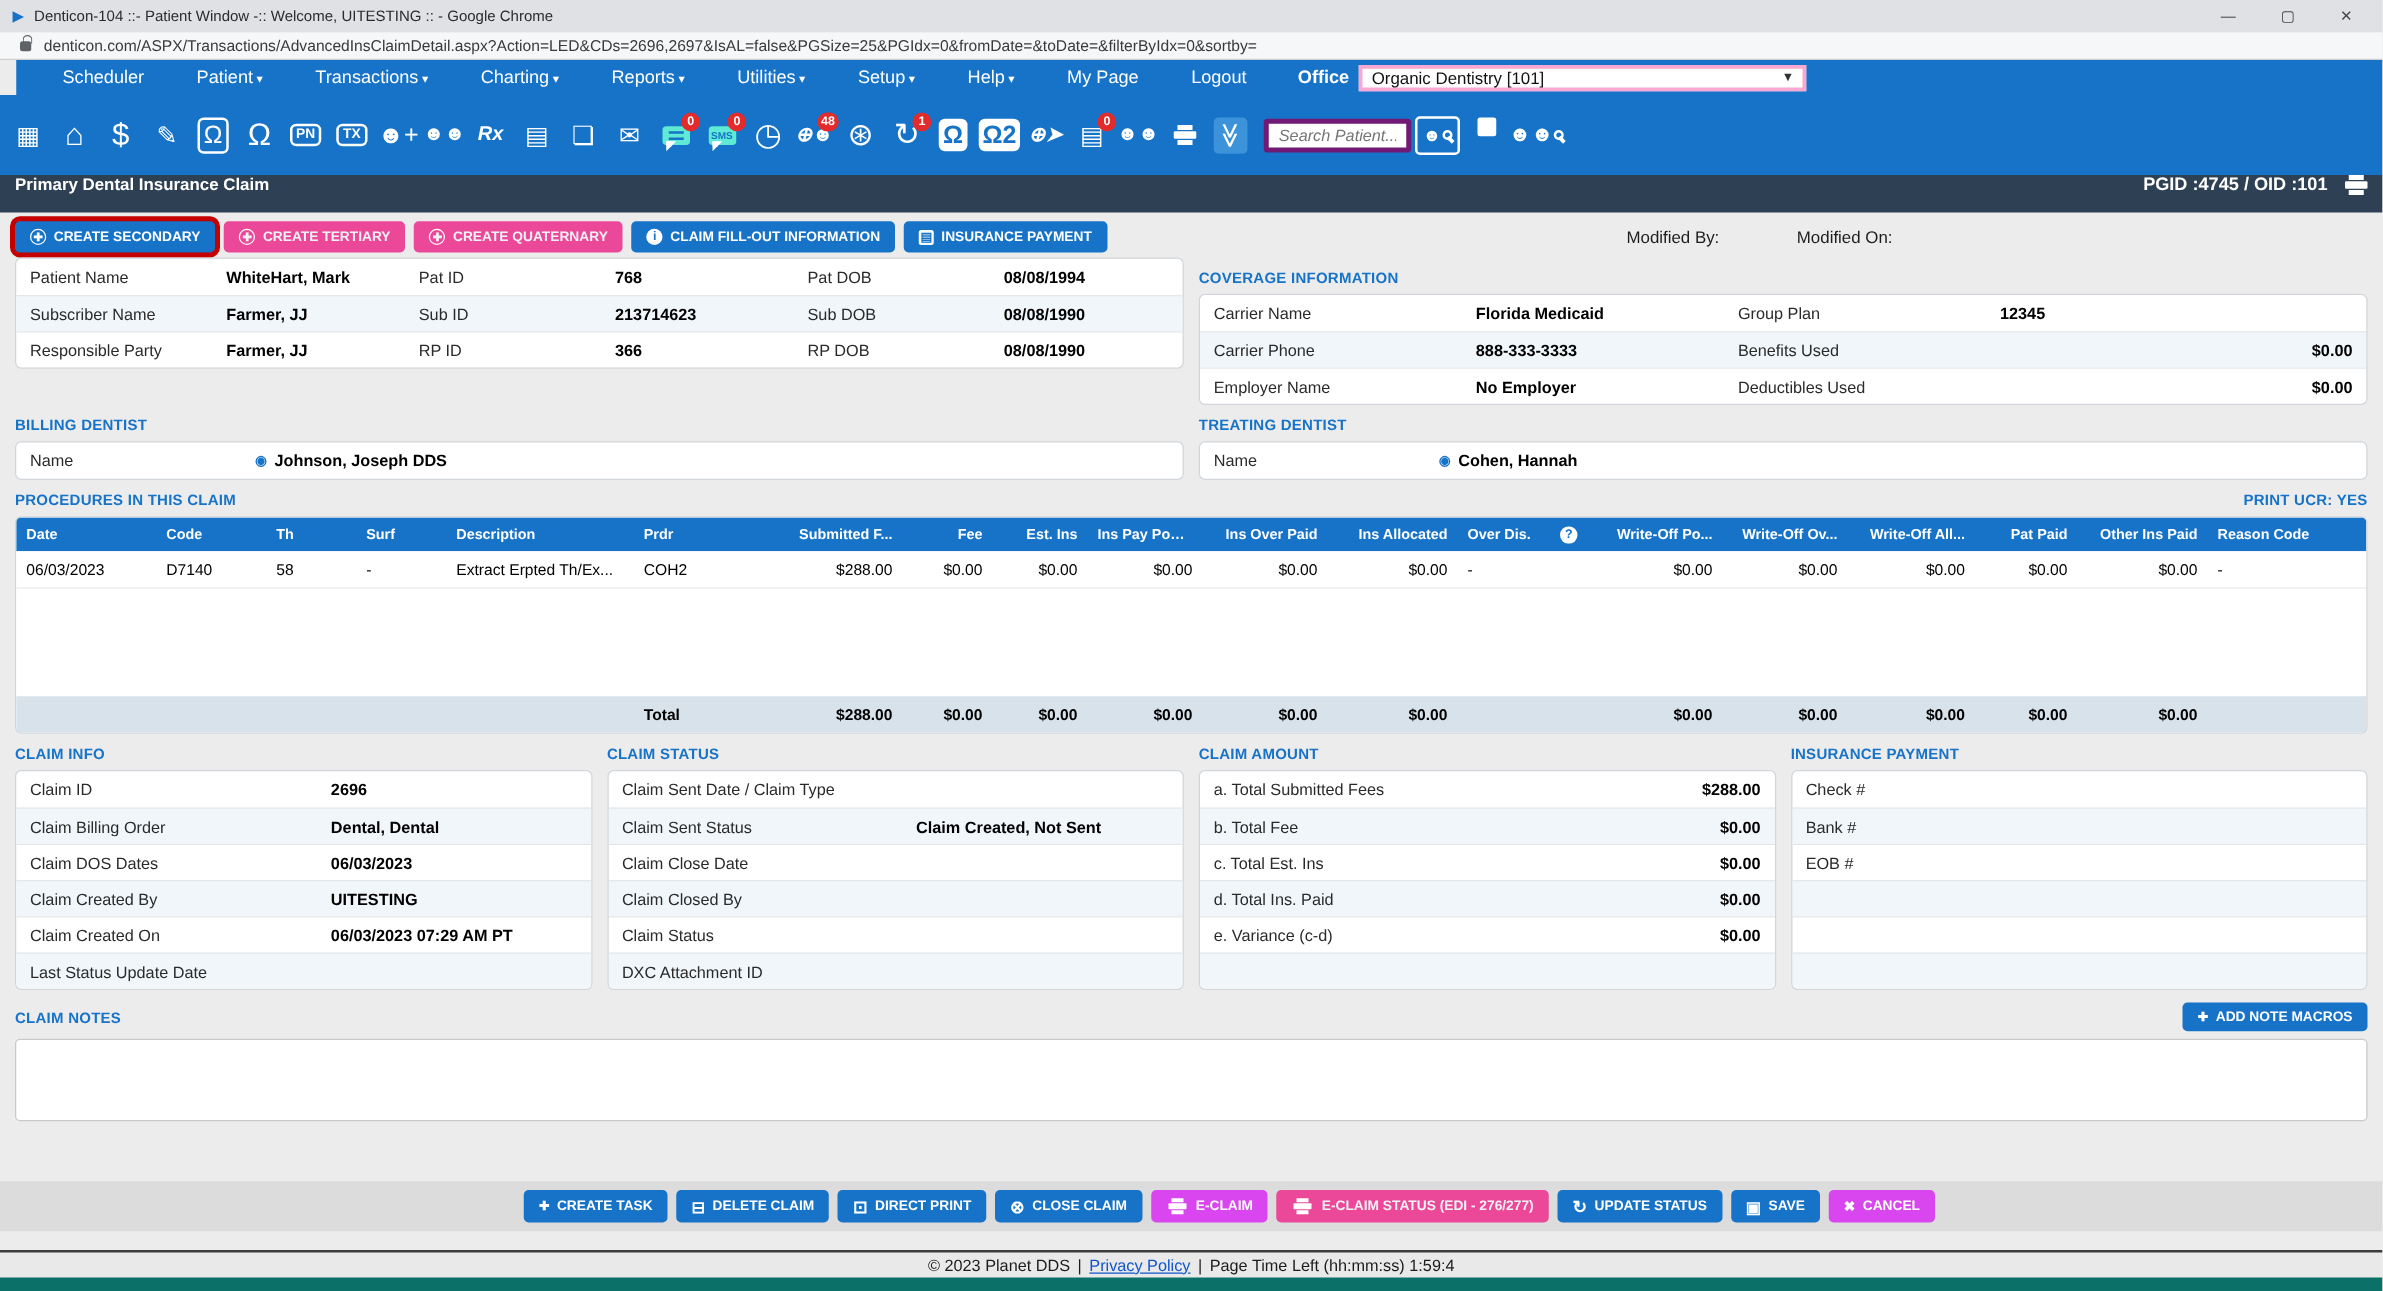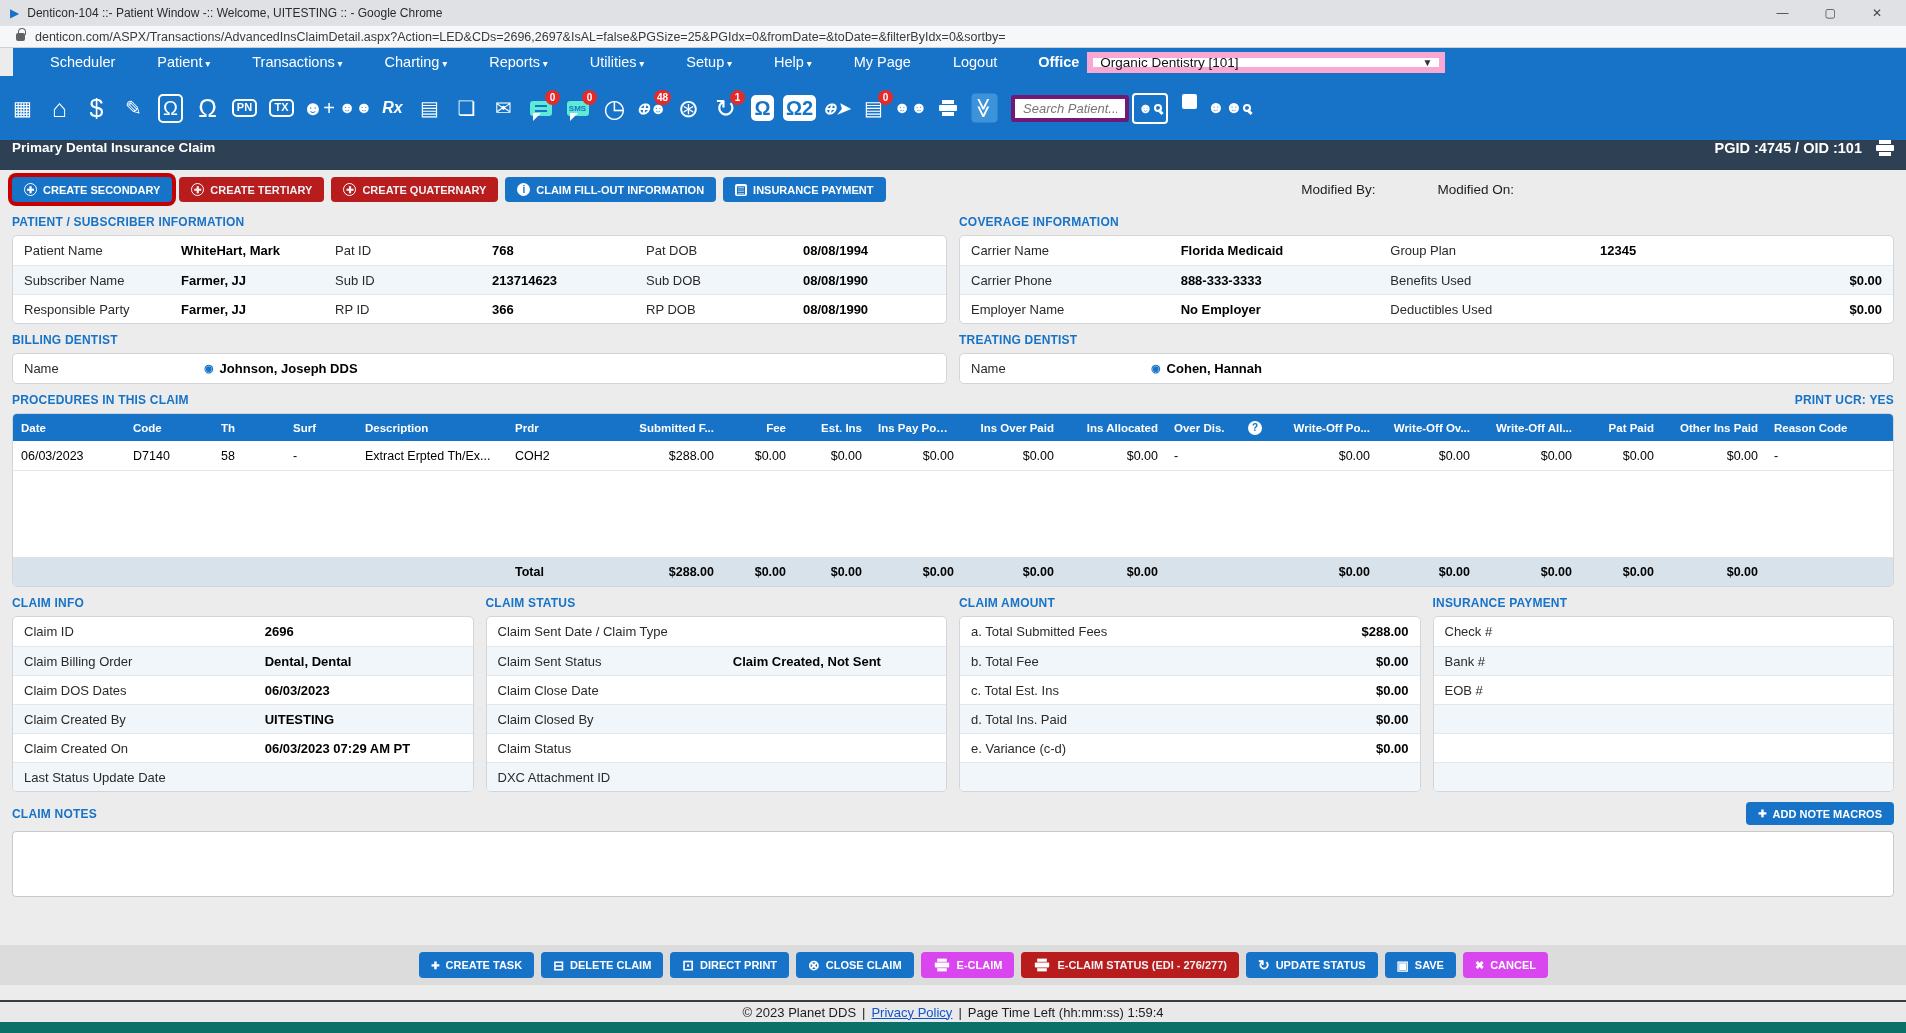--- a/index.html
+++ b/index.html
@@ -13,21 +13,21 @@
   .win-controls span { cursor:pointer; }
   .urlbar { height:22px; background:#f6f7f8; border-bottom:1px solid #cfcfcf; display:flex; align-items:center; padding:0 16px; font-size:12.5px; color:#3a3a3a; flex:none; }
   .lock { width:9px; height:8px; background:#5f6368; border-radius:2px; position:relative; margin-right:10px; }
   .lock::before { content:""; position:absolute; top:-5px; left:1.5px; width:6px; height:6px; border:1.5px solid #5f6368; border-bottom:none; border-radius:4px 4px 0 0; }
 
   
   .nav { height:28px; background:#1673c8; display:flex; align-items:center; color:#fff; font-size:14.5px; padding:0 16px; flex:none;margin-left:13px; }
   .nav-item { padding:0 21px; cursor:pointer; white-space:nowrap; }
   .nav-item.caret::after { content:" ▾"; font-size:10px; }
   .office-label { font-weight:bold; padding:0 8px 0 20px; }
-  .office-select { width:358px; height:21px; background:#fff; color:#111; font-size:13.5px; display:flex; align-items:center; justify-content:space-between; padding:0 7px; cursor:pointer; border:6px solid #f9a8d4; }
+  .office-select { width:358px; height:21px; background:#fff; color:#111; font-size:13.5px; display:flex; align-items:center; justify-content:space-between; padding:0 7px; cursor:pointer; border:3px solid #f9a8d4; }
   .office-select .arr { font-size:10px; color:#333; }
 
   
   .toolbar { height:64px; background:#1673c8; display:flex; align-items:center; padding:0 4px; flex:none; }
   .tb-icon { width:37px; height:42px; display:flex; align-items:center; justify-content:center; color:#fff; font-size:20px; position:relative; cursor:pointer; flex:none; }
   .tb-icon .glyph.big { font-size:25px; }
   .tb-icon .glyph.txt { font-size:11px; font-weight:bold; }
   .tb-icon .glyph.txt-big { font-size:16px; font-weight:bold; font-style:italic; }
   .tb-icon .glyph.rot90 { transform:rotate(90deg); display:inline-block; }
   .box-outline { border:2px solid #fff; border-radius:5px; padding:0 3px; line-height:1.25; }
@@ -52,21 +52,21 @@
   
   .pagebar { height:30px; background:#2e4053; color:#fff; display:flex; align-items:flex-start; padding:0 12px; font-size:13.5px; font-weight:bold; flex:none;gap:20px; }
   .pagebar-right { margin-left:auto; display:flex; align-items:center; gap:14px; font-size:14.5px; }
 
   
   .content { flex:1; display:flex; flex-direction:column; overflow:hidden; }
   .inner { padding:0 12px; }
   .actions-row { display:flex; align-items:center; gap:7px; margin:7px 0 4px; }
   .btn { height:25px; border-radius:4px; display:inline-flex; align-items:center; gap:6px; padding:0 12px; font-size:11px; font-weight:bold; color:#fff; background:#1673c8; border:none; cursor:pointer; white-space:nowrap; font-family:"Liberation Sans",sans-serif; }
   .btn.dark { background:#d946ef; }
-  .btn.disabled { background:#b91c1c; color:#eef2f5; cursor:default; }
+  .btn.disabled { background:#ec4899; color:#eef2f5; cursor:default; }
   .btn.highlight { box-shadow:0 0 0 4px #c40000; }
   .bi { display:inline-flex; align-items:center; justify-content:center; }
   .i-plus::before { content:"✚"; font-size:10px; }
   .i-circle-plus::before { content:"✚"; font-size:9px; }
   .i-circle-plus { width:13px; height:13px; border:1.5px solid #fff; border-radius:50%; }
   .i-info { width:13px; height:13px; background:#fff; color:#1673c8; border-radius:50%; font-size:10px; font-weight:bold; }
   .i-info::before { content:"i"; }
   .i-grid { width:12px; height:12px; background:#fff; color:#1673c8; border-radius:2px; font-size:10px; }
   .i-grid::before { content:"▤"; }
   .i-trash::before { content:"⊟"; font-size:13px; }
@@ -289,21 +289,20 @@
         <span>INSURANCE PAYMENT</span>
       </button>
       <div class="modified">
         <span>Modified By:</span>
         <span>Modified On:</span>
       </div>
     </div>
 
     <div class="two-col">
       <div>
-        <div class="sec-head">PATIENT / SUBSCRIBER INFORMATION</div>
         <div class="panel" id="patient-table">
             <div class="kv-row" style="grid-template-columns: 1.02fr 1fr 1.02fr 1fr 1.02fr 1fr;">
               <span class="kv-label">Patient Name</span>
               <span class="kv-value">WhiteHart, Mark</span>
               <span class="kv-label">Pat ID</span>
               <span class="kv-value">768</span>
               <span class="kv-label">Pat DOB</span>
               <span class="kv-value">08/08/1994</span>
             </div>
             <div class="kv-row alt" style="grid-template-columns: 1.02fr 1fr 1.02fr 1fr 1.02fr 1fr;">

